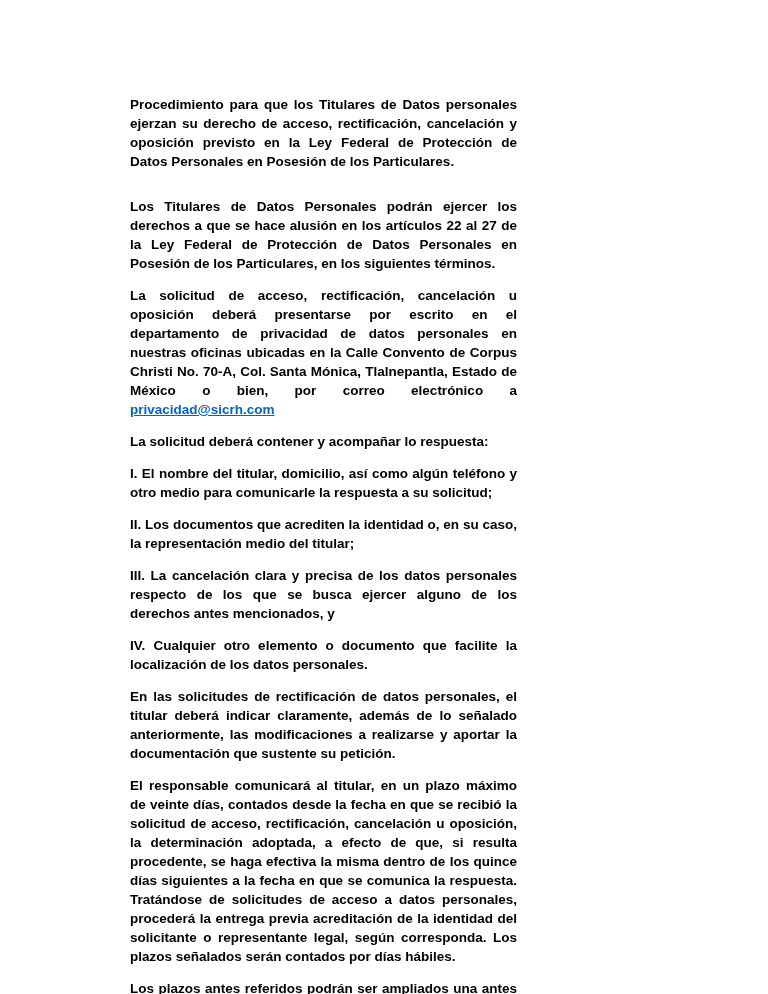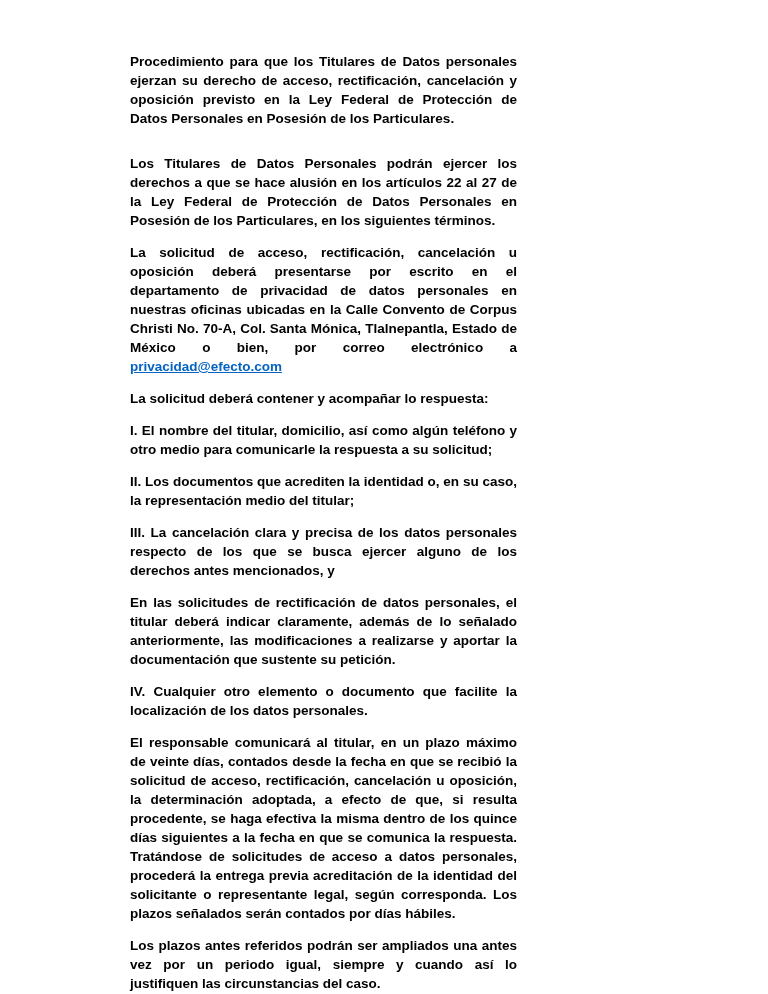--- a/index.html
+++ b/index.html
@@ -6,21 +6,21 @@
     margin: 0;
     padding: 0;
     background: #ffffff;
   }
   .page {
     position: relative;
     width: 628px;
     height: 994px;
     box-sizing: border-box;
     background: #ffffff;
-    padding: 52px 111px 0 130px;
+    padding: 95px 111px 0 130px;
     font-family: "Liberation Sans", sans-serif;
     font-size: 13.5px;
     line-height: 19px;
     color: #000000;
     overflow: hidden;
   }
   .page p {
     margin: 0 0 13px 0;
     text-align: justify;
     font-weight: bold;
@@ -38,31 +38,31 @@
 </head>
 <body>
 
 <div class="page">
 
   <p class="doc-title">Procedimiento para que los Titulares de Datos personales ejerzan su derecho de acceso, rectificación, cancelación y oposición  previsto en la Ley Federal de Protección de Datos Personales en Posesión de los Particulares.</p>
 
   <p>Los Titulares de Datos Personales  podrán ejercer los derechos a que se hace alusión en los artículos 22 al 27 de la Ley Federal de Protección de Datos Personales en Posesión de los Particulares, en los siguientes términos.</p>
 
 
-  <p><span>La solicitud de acceso, rectificación, cancelación u oposición deberá presentarse por escrito en el departamento de privacidad de datos personales en nuestras oficinas ubicadas en la Calle Convento de Corpus Christi No. 70-A, Col. Santa Mónica, Tlalnepantla, Estado de México o bien, por correo electrónico a </span><a class="email-link" href="#">privacidad@efecto.com</a></p>
+  <p><span>La solicitud de acceso, rectificación, cancelación u oposición deberá presentarse por escrito en el departamento de privacidad de datos personales en nuestras oficinas ubicadas en la Calle Convento de Corpus Christi No. 70-A, Col. Santa Mónica, Tlalnepantla, Estado de México o bien, por correo electrónico a </span><a class="email-link" href="#">privacidad@sicrh.com</a></p>
 
   <p>La solicitud deberá contener y acompañar lo respuesta:</p>
 
   <p>I. El nombre del titular, domicilio, así como algún teléfono y otro medio para comunicarle la respuesta a su solicitud;</p>
 
   <p>II. Los documentos que acrediten la identidad o, en su caso, la representación medio del titular;</p>
 
   <p>III. La cancelación clara y precisa de los datos personales respecto de los que se busca ejercer alguno de los derechos antes mencionados, y</p>
 
+  <p>IV. Cualquier otro elemento o documento que facilite la localización de los datos personales.</p>
+
   <p>En las solicitudes de rectificación de datos personales, el titular deberá indicar claramente, además de lo señalado anteriormente, las modificaciones a realizarse y aportar la documentación que sustente su petición.</p>
-
-  <p>IV. Cualquier otro elemento o documento que facilite la localización de los datos personales.</p>
 
   <p>El responsable comunicará al titular, en un plazo máximo de veinte días, contados desde la fecha en que se recibió la solicitud de acceso, rectificación, cancelación u oposición, la determinación adoptada, a efecto de que, si resulta procedente, se haga efectiva la misma dentro de los quince días siguientes a la fecha en que se comunica la respuesta. Tratándose de solicitudes de acceso a datos personales, procederá la entrega previa acreditación de la identidad del solicitante o representante legal, según corresponda. Los plazos señalados serán contados por días hábiles.</p>
 
   <p>Los plazos antes referidos podrán ser ampliados una antes vez por un periodo igual, siempre y cuando así lo justifiquen las circunstancias del caso.</p>
 
 </div>
 
 </body></html>

